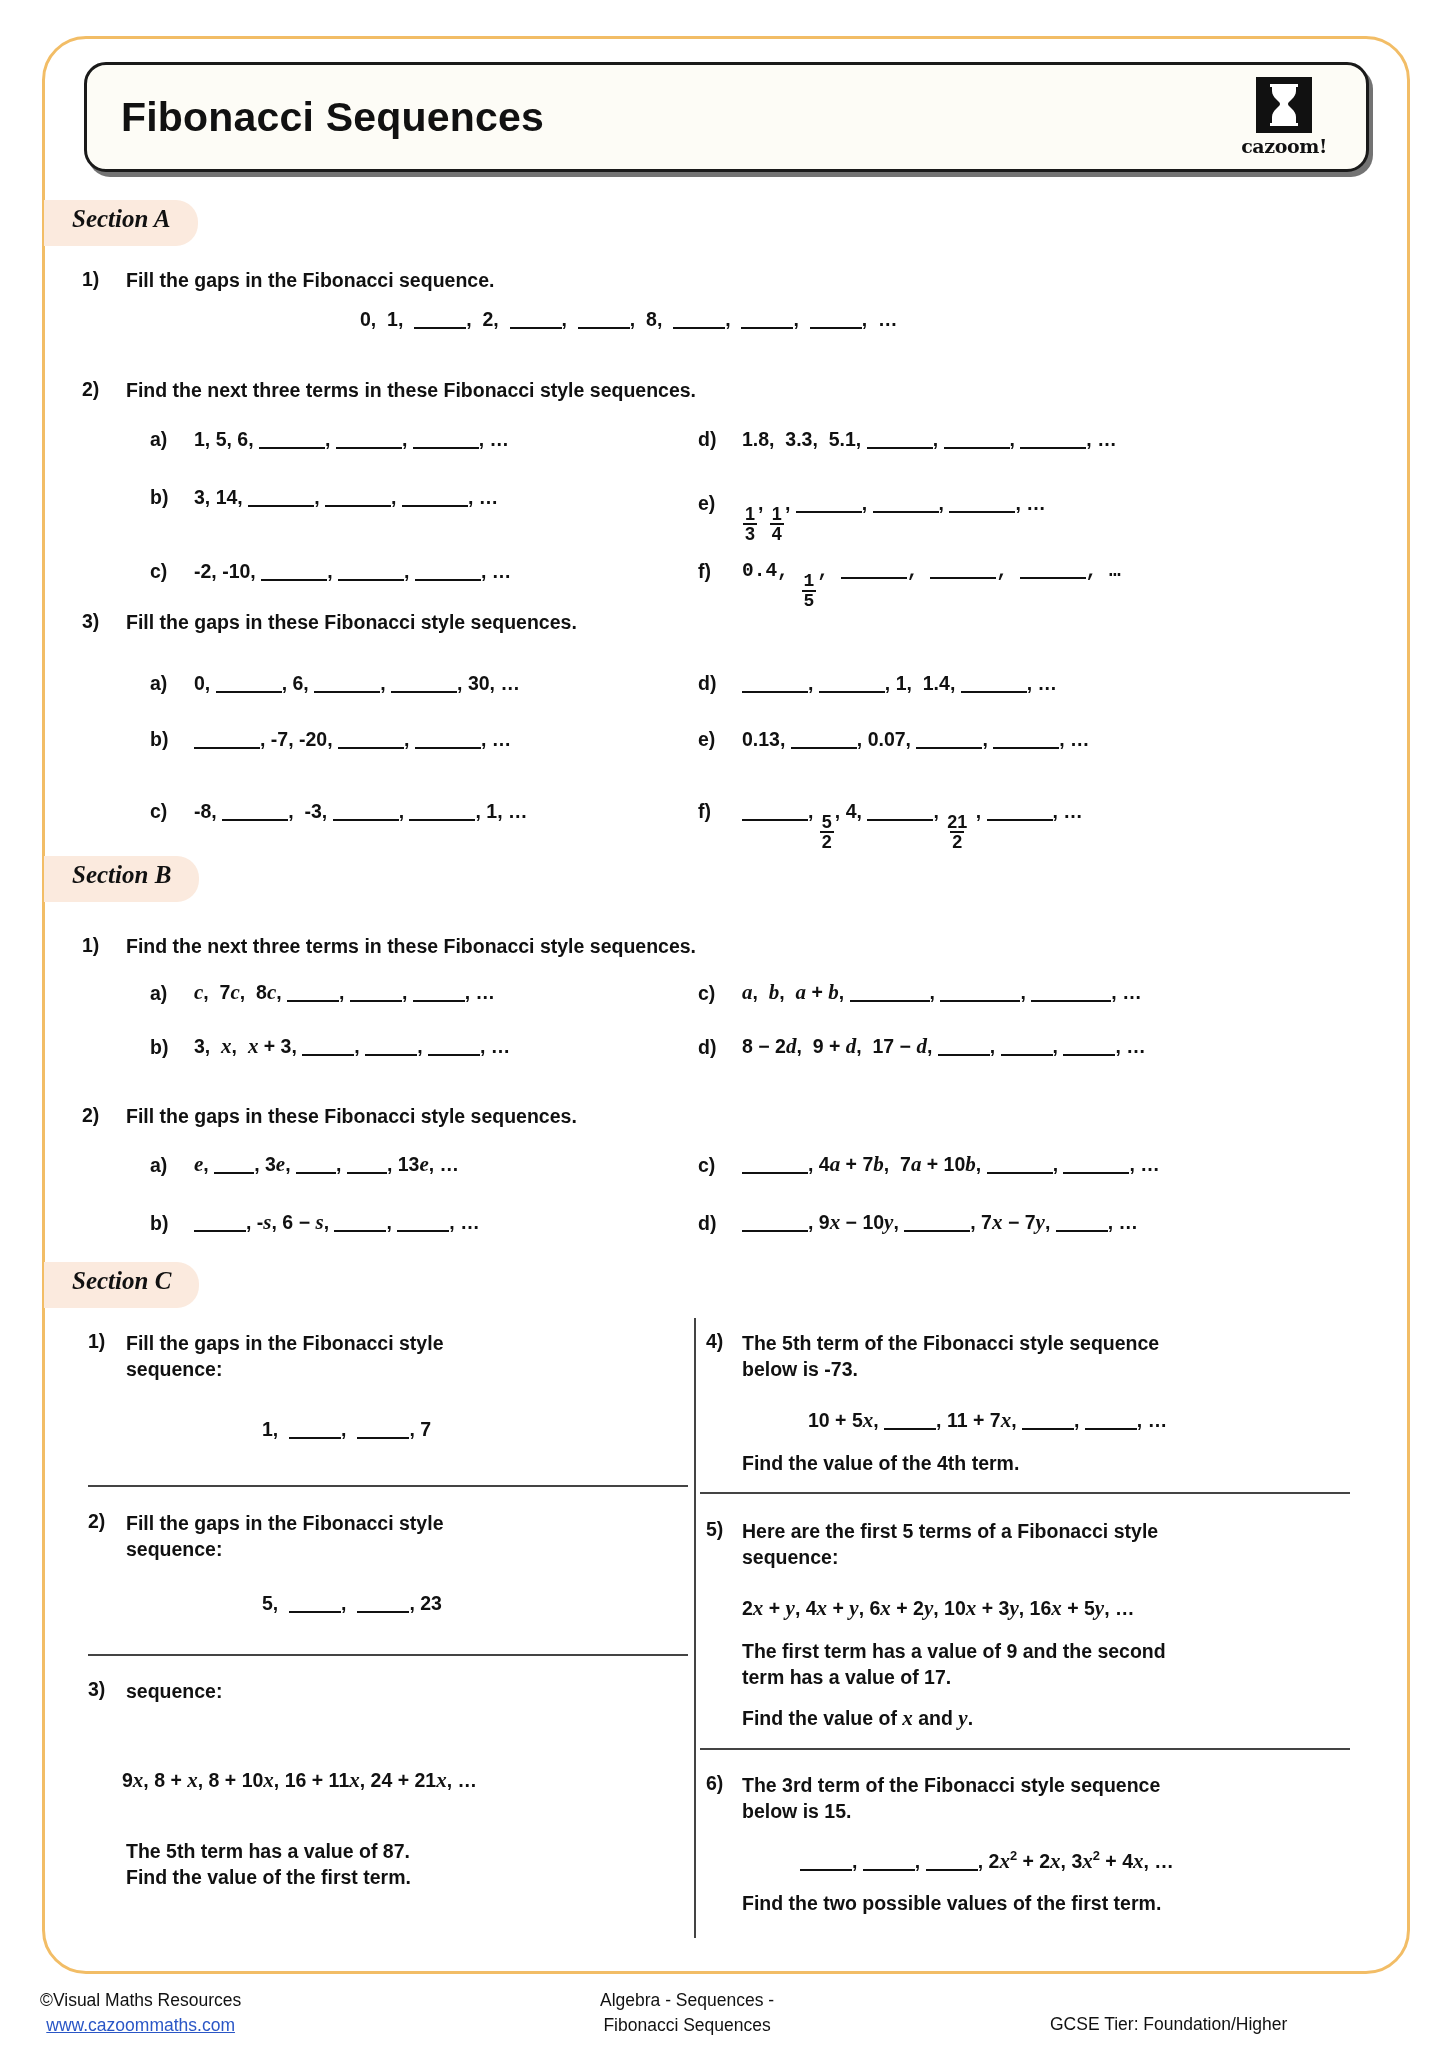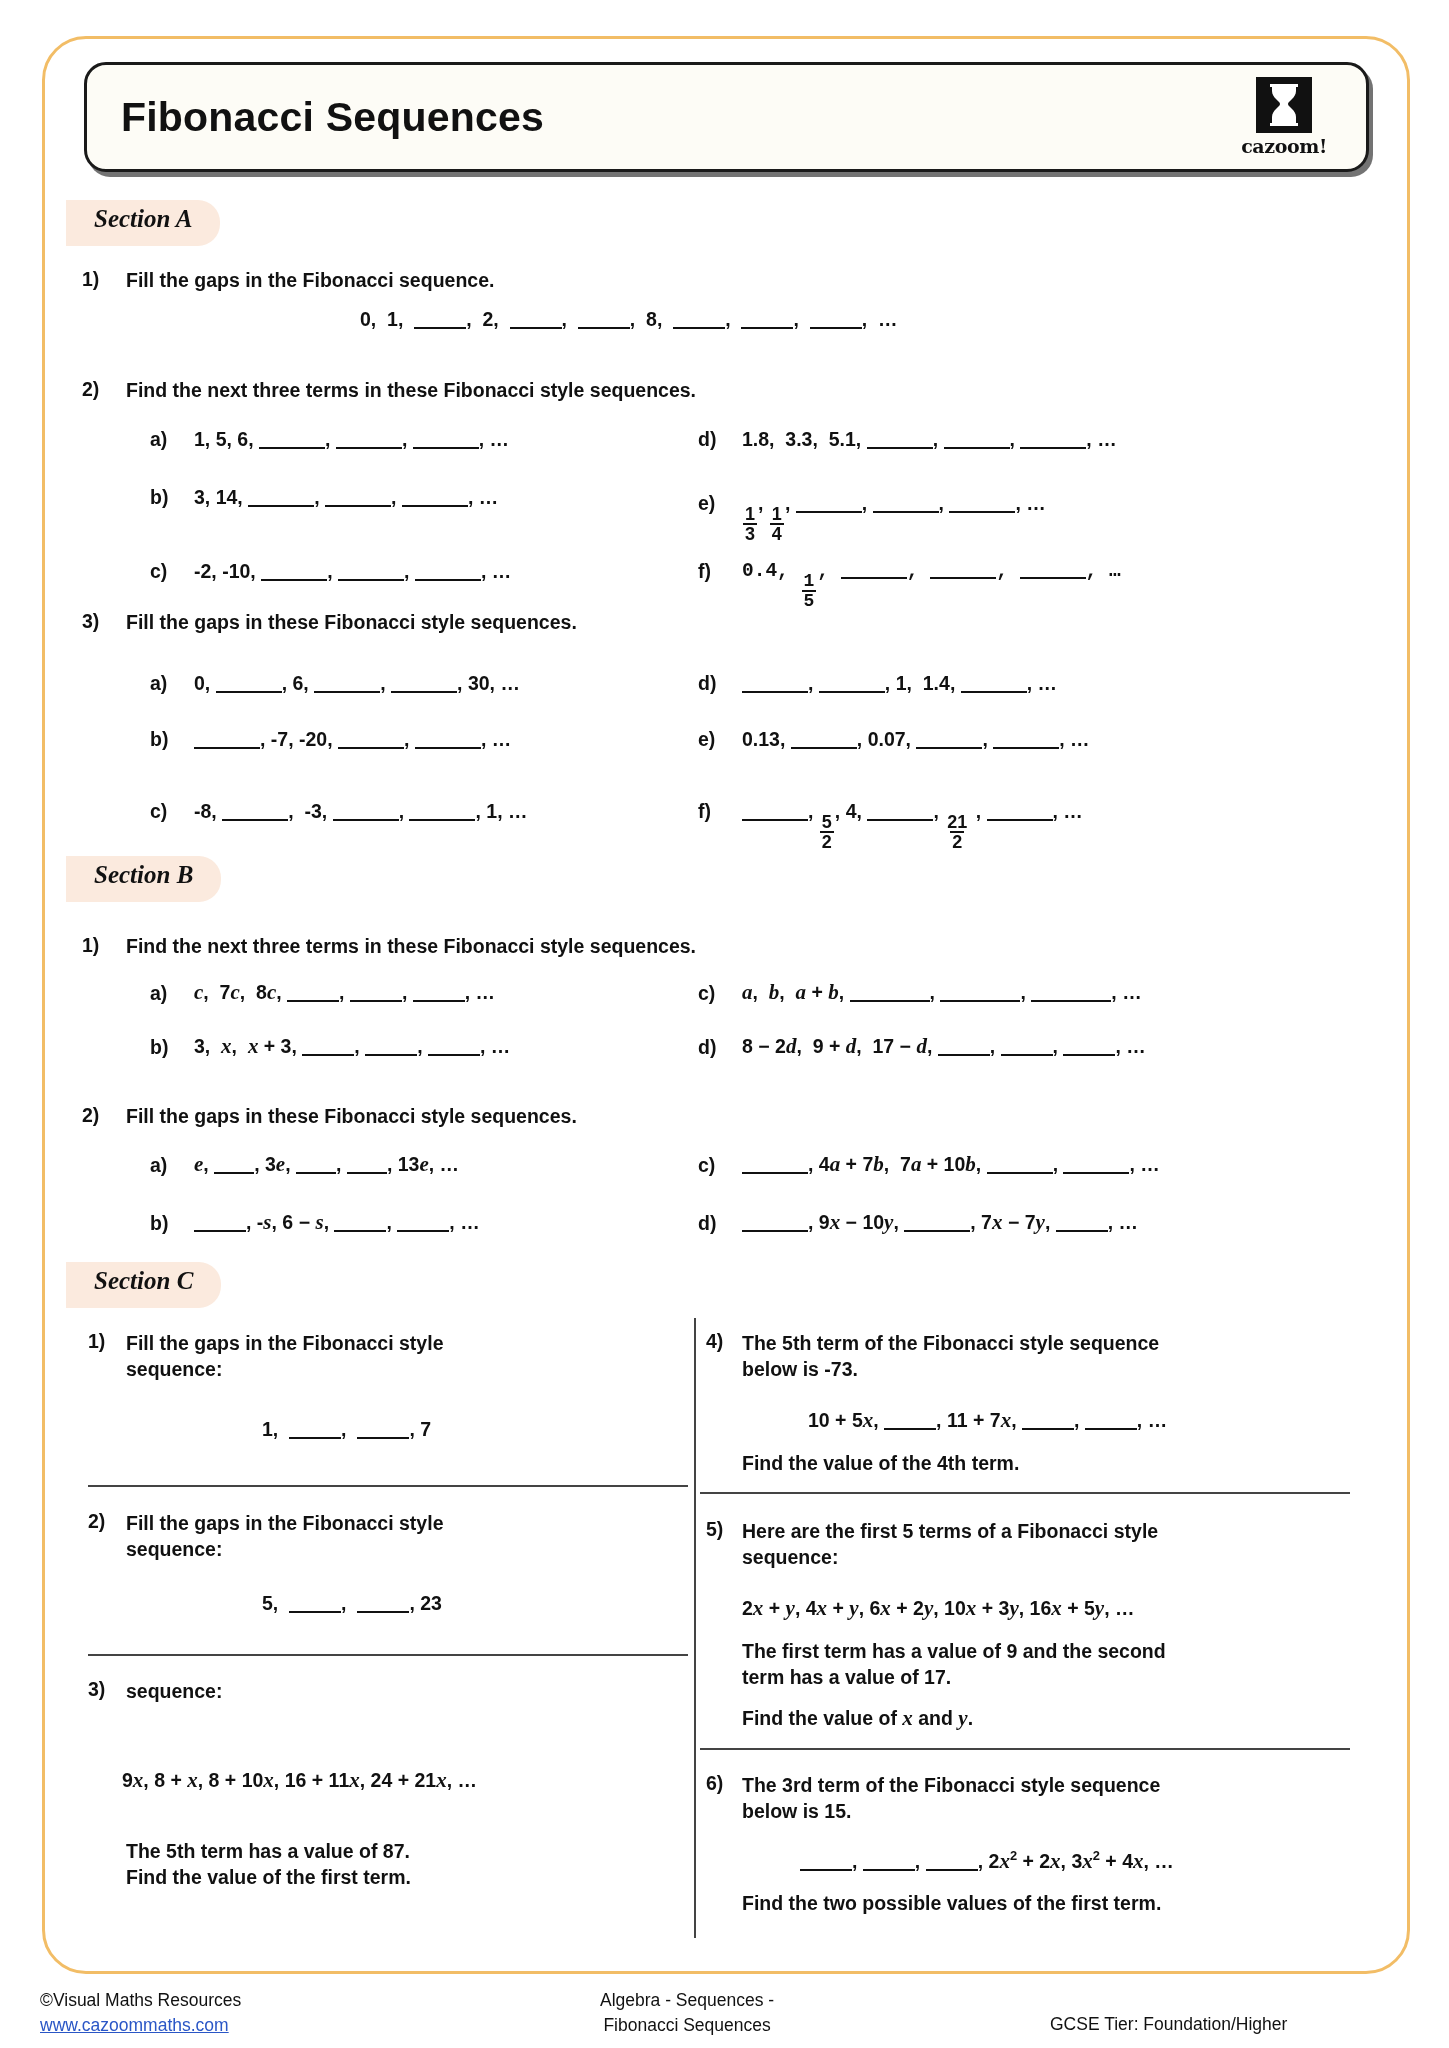--- a/index.html
+++ b/index.html
@@ -80,21 +80,20 @@
     background: #fbeade;
     border-radius: 0 22px 22px 0;
     display: flex;
     align-items: center;
     padding: 0 28px 8px 28px;
     font-family: "Liberation Serif", serif;
     font-style: italic;
     font-weight: bold;
     font-size: 25px;
     color: #111111;
-    margin-left: 22px;
   }
 
   
   .qtext {
     position: absolute;
     font-size: 19.5px;
     font-weight: bold;
     white-space: nowrap;
     line-height: 1.28;
   }
@@ -126,21 +125,21 @@
     top: 1318px;
     width: 2px;
     height: 620px;
     background: #444;
   }
   .hr { position: absolute; height: 2px; background: #444; }
 
   .c-body { position: absolute; font-size: 19.5px; font-weight: bold; line-height: 1.35; }
 
   
-  .footer { position: absolute; font-size: 17.5px; color: #111; line-height: 1.45; }
+  .footer { position: absolute; font-size: 17.5px; color: #111; line-height: 1.45; text-align: center; }
   .footer a, .footer .link { color: #2a56c6; text-decoration: underline; }
   sup { font-size: 0.66em; vertical-align: super; }
 </style>
 </head>
 <body>
 
 <div class="page-frame"></div>
 
 <div class="title-bar">
   <div class="title-text">Fibonacci Sequences</div>

